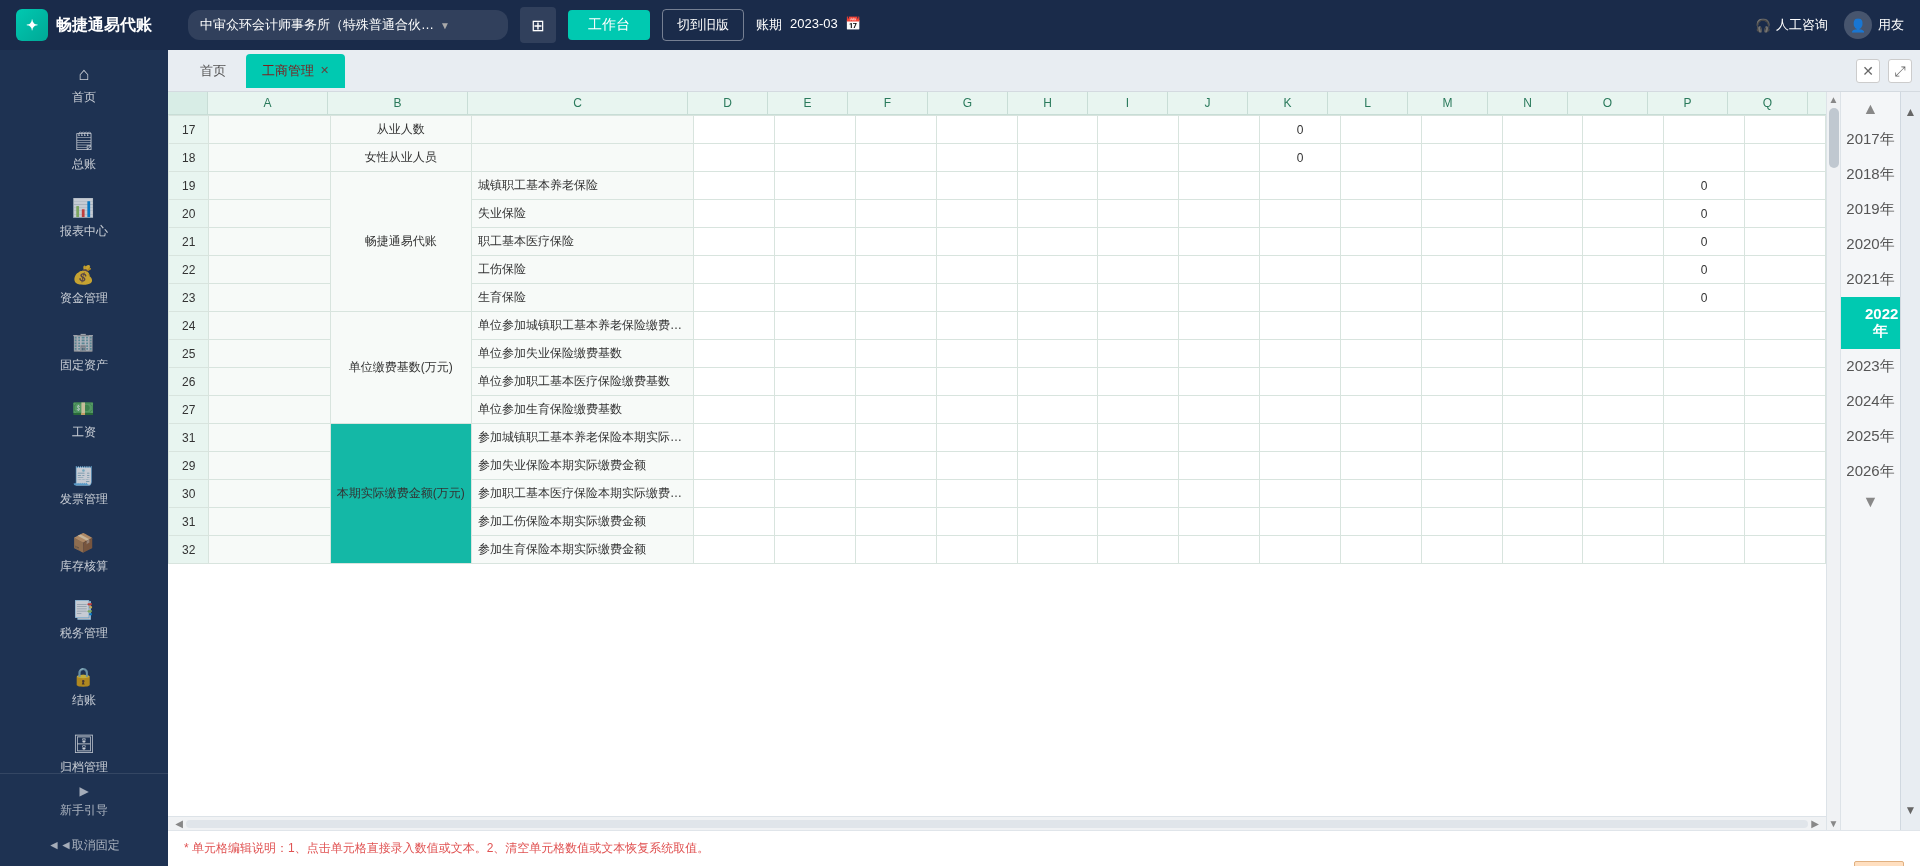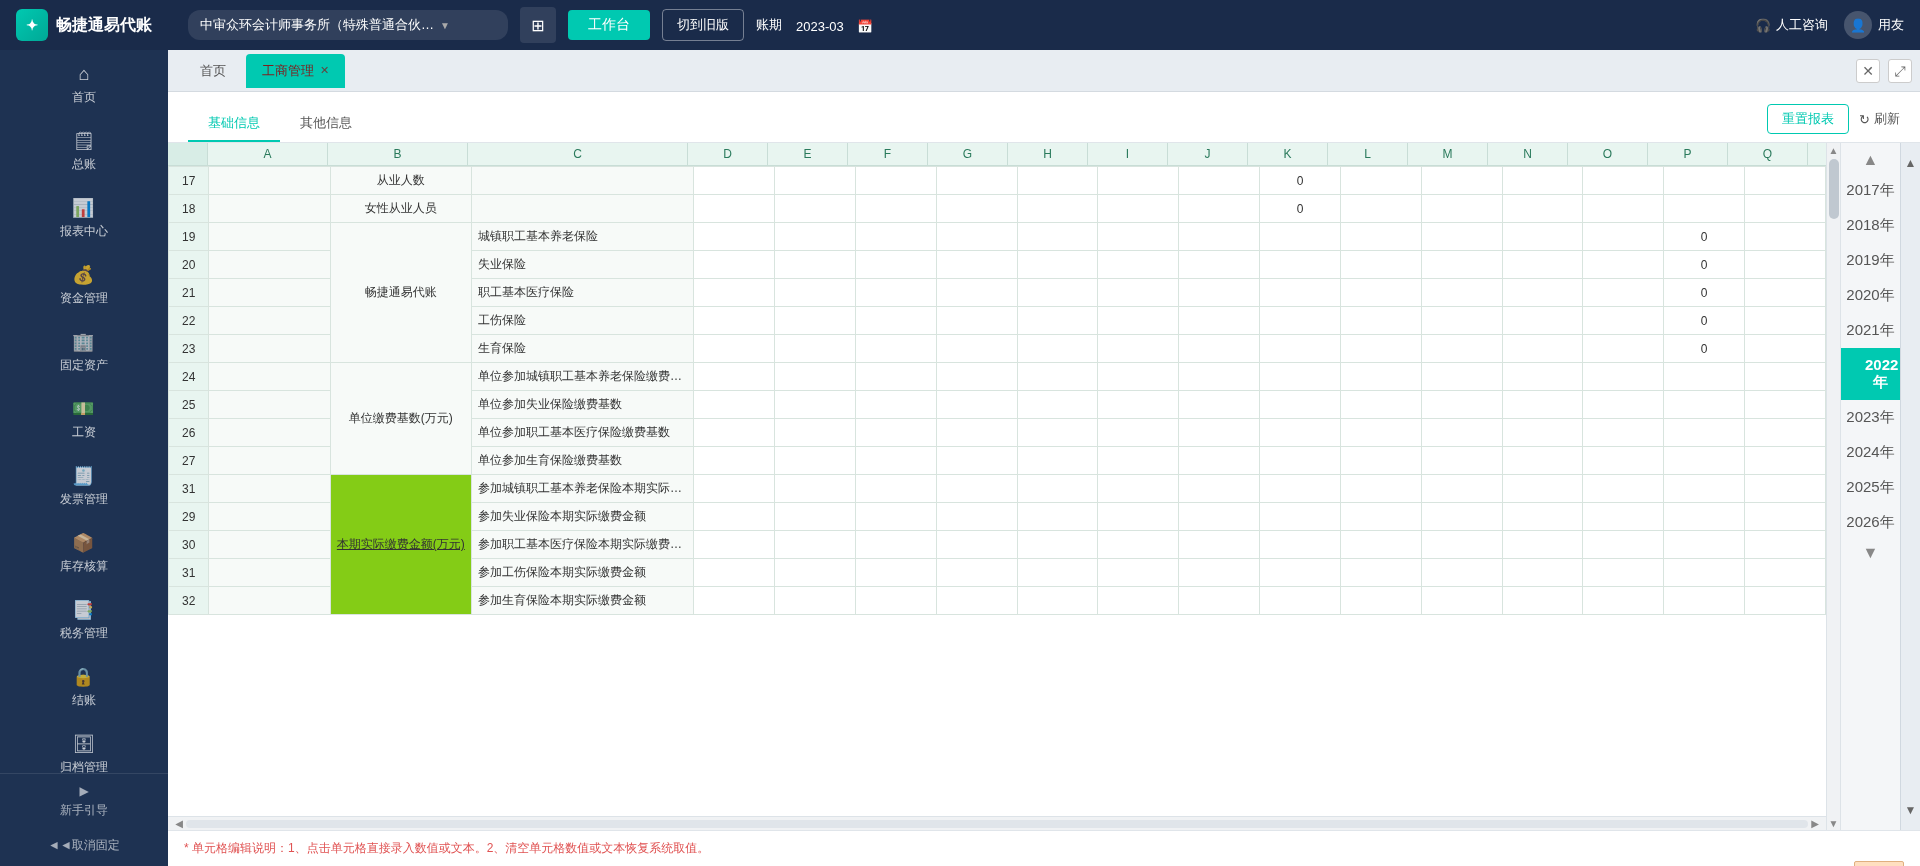--- a/index.html
+++ b/index.html
@@ -76,22 +76,22 @@
       border: 1px solid rgba(255,255,255,0.4);
       border-radius: 4px;
       padding: 6px 14px;
       color: white;
       font-size: 13px;
       cursor: pointer;
       font-family: inherit;
     }
     .period-area {
       display: flex;
-      align-items: flex-end;
-      gap: 14px;
+      align-items: flex-start;
+      gap: 8px;
       color: white;
       font-size: 13px;
     }
     .header-right {
       margin-left: auto;
       display: flex;
       align-items: center;
       gap: 16px;
       color: white;
     }
@@ -615,35 +615,20 @@
           <span>✕</span>
         </div>
         <div class="wc-btn">
           <span>⤢</span>
         </div>
       </div>
     </div>
 
     <div class="inner-page">
 
-      <div class="sub-tab-area">
-        <div class="sub-tab active">
-          <span>基础信息</span>
-        </div>
-        <div class="sub-tab">
-          <span>其他信息</span>
-        </div>
-        <div class="sub-tab-actions">
-          <button class="reset-btn">重置报表</button>
-          <button class="refresh-btn">
-            <span>↻</span>
-            <span>刷新</span>
-          </button>
-        </div>
-      </div>
 
       <div class="spreadsheet-body">
         <div class="spreadsheet-table-area">
 
           <div class="col-header-row">
             <div class="col-header-corner" style="height:22px;"></div>
             <div class="col-header-cell" style="width:120px;min-width:120px;">A</div>
             <div class="col-header-cell" style="width:140px;min-width:140px;">B</div>
             <div class="col-header-cell" style="width:220px;min-width:220px;">C</div>
             <div class="col-header-cell" style="width:80px;min-width:80px;">D</div>
@@ -906,21 +891,21 @@
                   <td class="cell-data"></td>
                   <td class="cell-data"></td>
                   <td class="cell-data"></td>
                   <td class="cell-data"></td>
                   <td class="cell-data"></td>
                 </tr>
 
                 <tr>
                   <td class="row-num">31</td>
                   <td class="cell-a"></td>
-                  <td class="cell-b" rowspan="5" style="text-align:center;vertical-align:middle;background:#84cc16;text-decoration:underline;">本期实际缴费金额(万元)</td>
+                  <td class="cell-b" rowspan="5" style="text-align:center;vertical-align:middle;background:#14b8a6;">本期实际缴费金额(万元)</td>
                   <td class="cell-c">参加城镇职工基本养老保险本期实际缴费金额</td>
                   <td class="cell-data"></td>
                   <td class="cell-data"></td>
                   <td class="cell-data"></td>
                   <td class="cell-data"></td>
                   <td class="cell-data"></td>
                   <td class="cell-data"></td>
                   <td class="cell-data"></td>
                   <td class="cell-data"></td>
                   <td class="cell-data"></td>

